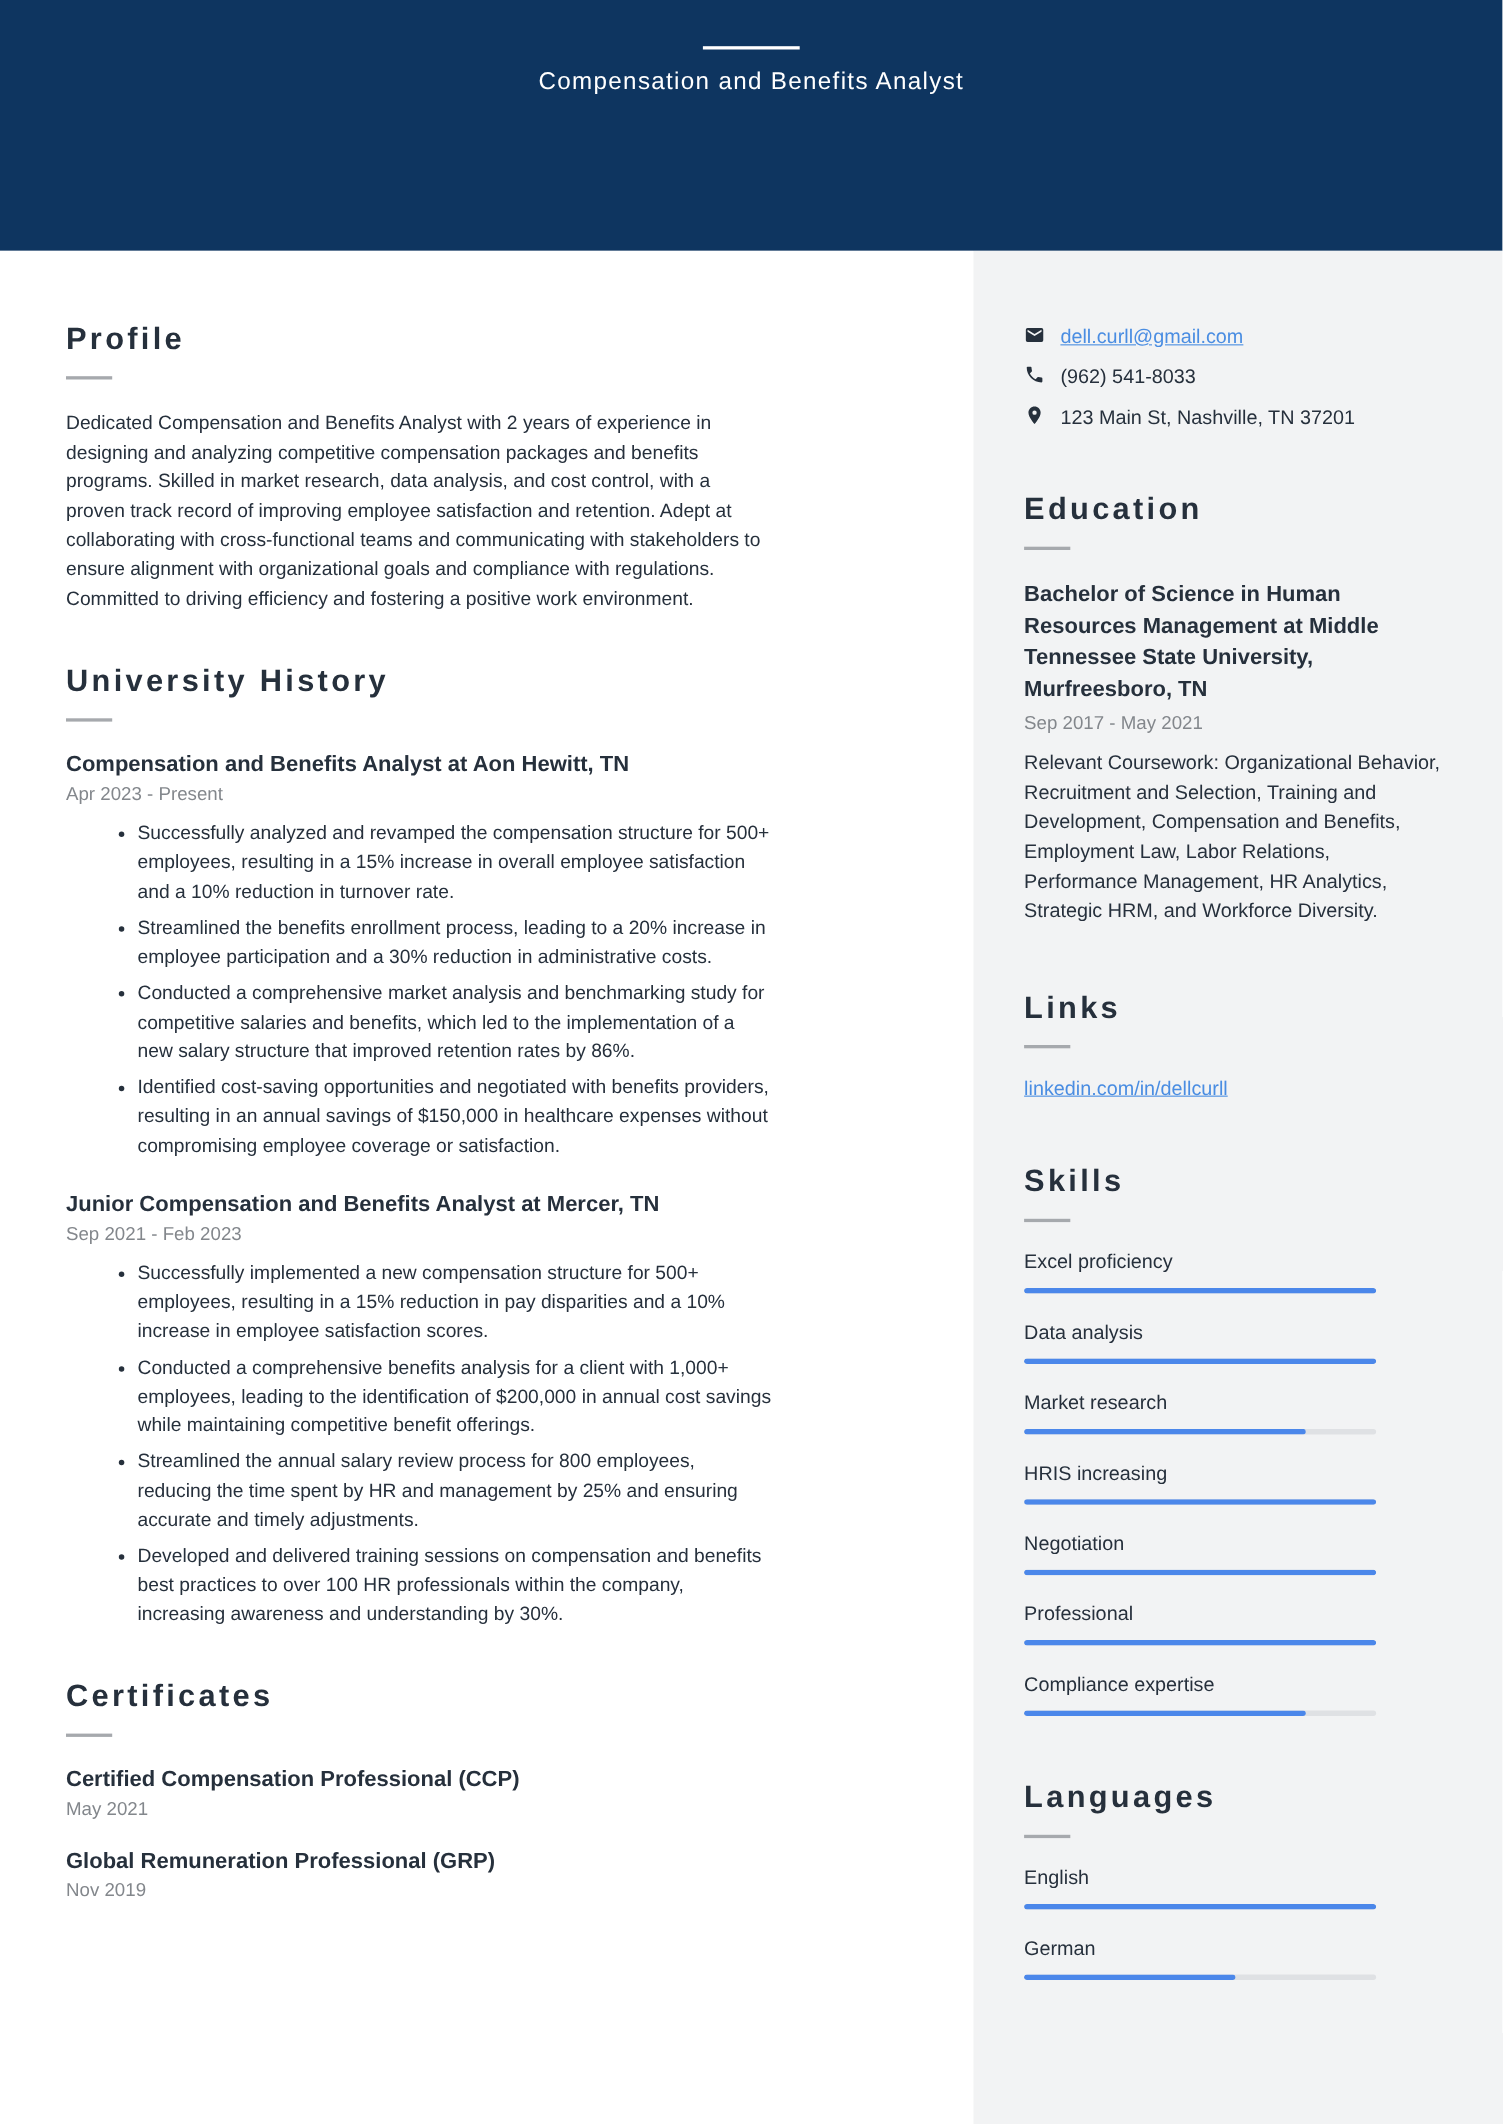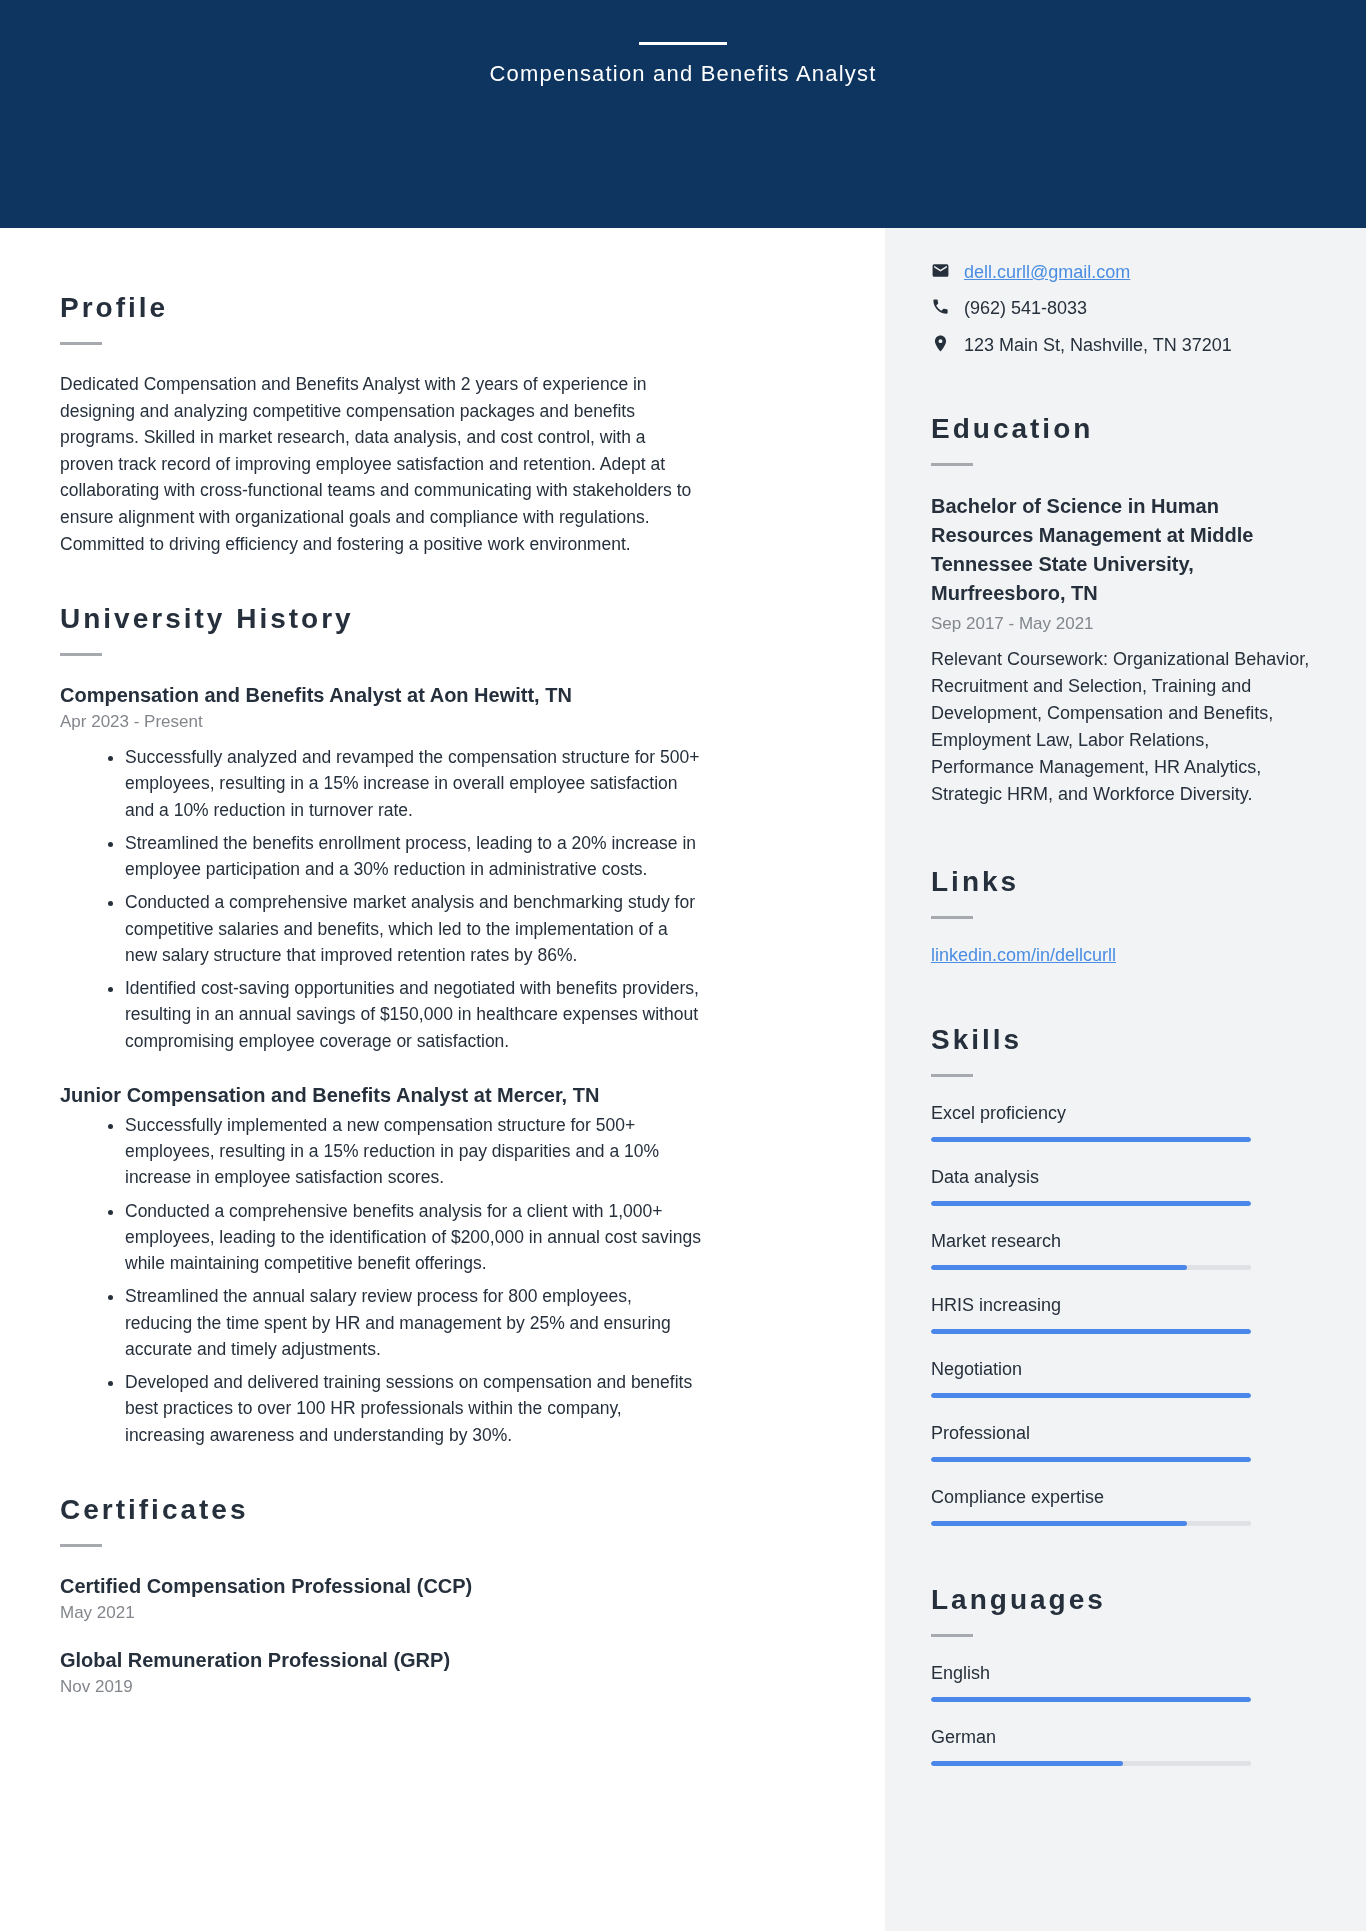--- a/index.html
+++ b/index.html
@@ -39,21 +39,21 @@
   
   .columns{display:flex;min-height:1703px;}
   .main-col{
     width:885px;flex:none;
     padding:64px 182px 60px 60px;
     background:#ffffff;
   }
   .side-col{
     width:481px;flex:none;
     background:var(--sidebar-bg);
-    padding:32px 55px 60px 46px;
+    padding:66px 55px 60px 46px;
   }
   
   .sec-head{
     font-size:28px;font-weight:700;letter-spacing:3px;color:var(--text);
   }
   .sec-rule{
     width:42px;height:3px;background:var(--rule);
     margin:18px 0 26px;
   }
   section{margin-bottom:46px;}
@@ -140,20 +140,21 @@
 
                 <li>Conducted a comprehensive market analysis and benchmarking study for competitive salaries and benefits, which led to the implementation of a new salary structure that improved retention rates by 86%.</li>
 
                 <li>Identified cost-saving opportunities and negotiated with benefits providers, resulting in an annual savings of $150,000 in healthcare expenses without compromising employee coverage or satisfaction.</li>
 
             </ul>
           </article>
 
           <article class="job">
             <h3 class="job-title">Junior Compensation and Benefits Analyst at Mercer, TN</h3>
+            <div class="date-line">Sep 2021 - Feb 2023</div>
             <ul class="bullets">
 
                 <li>Successfully implemented a new compensation structure for 500+ employees, resulting in a 15% reduction in pay disparities and a 10% increase in employee satisfaction scores.</li>
 
                 <li>Conducted a comprehensive benefits analysis for a client with 1,000+ employees, leading to the identification of $200,000 in annual cost savings while maintaining competitive benefit offerings.</li>
 
                 <li>Streamlined the annual salary review process for 800 employees, reducing the time spent by HR and management by 25% and ensuring accurate and timely adjustments.</li>
 
                 <li>Developed and delivered training sessions on compensation and benefits best practices to over 100 HR professionals within the company, increasing awareness and understanding by 30%.</li>
 

